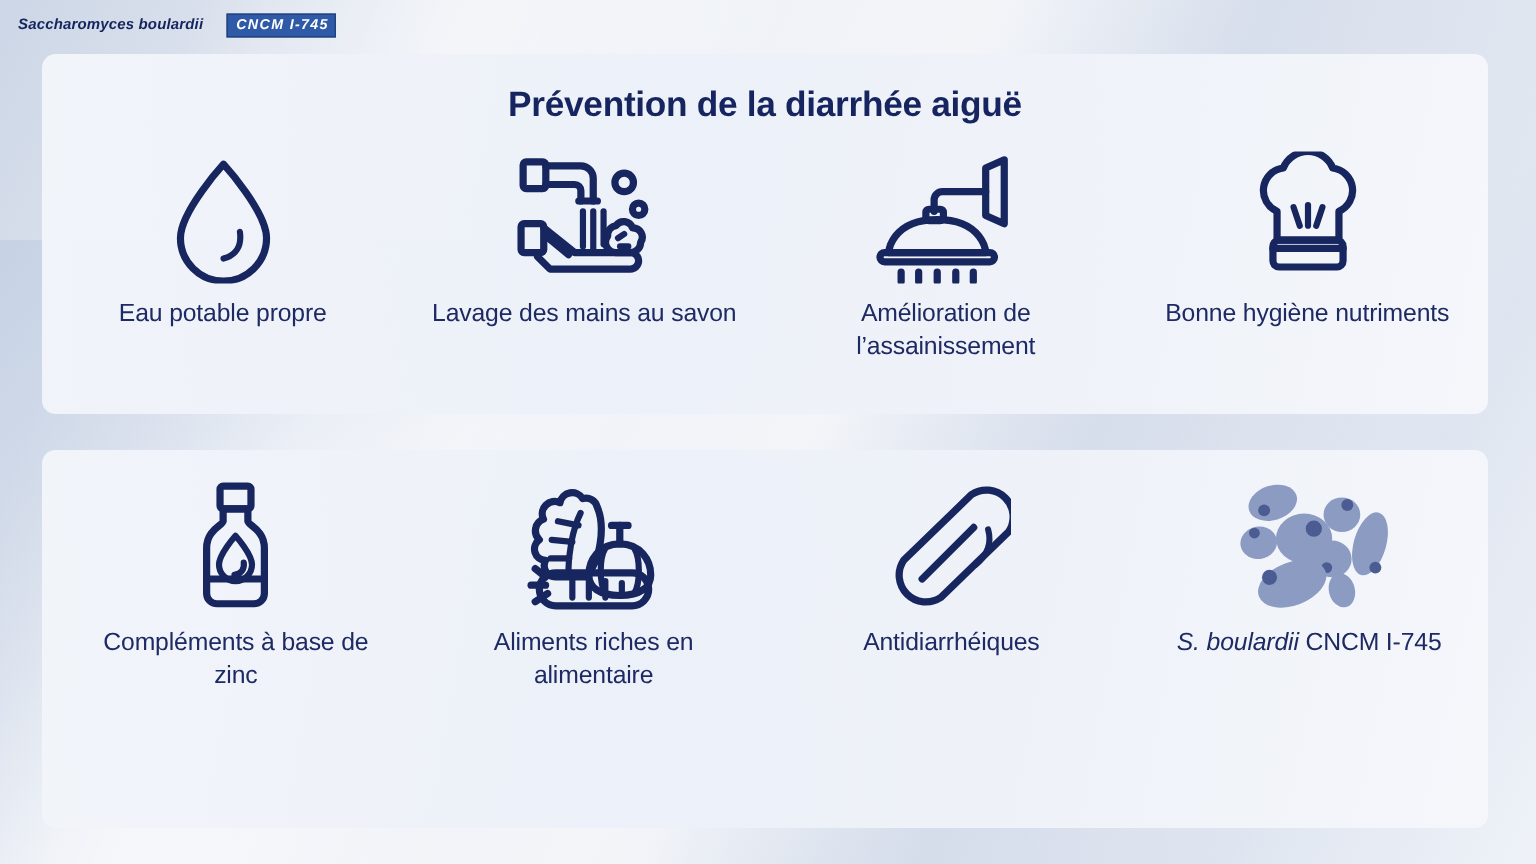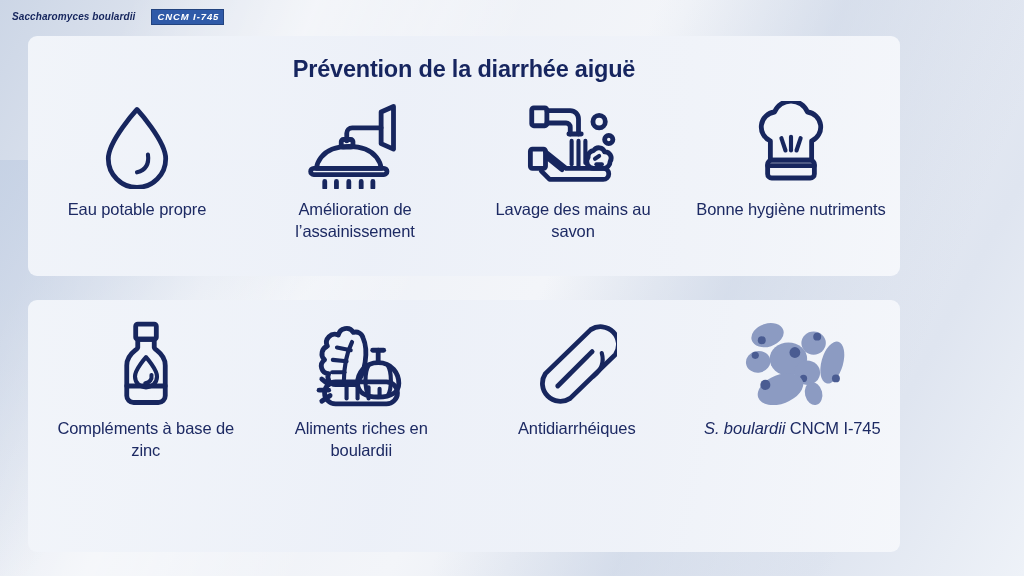--- a/index.html
+++ b/index.html
@@ -81,21 +81,21 @@
     padding: 2px 4px 2px 5px;
     white-space: nowrap;
     line-height: 1.05;
     border: 1px solid #22437f;
   }
 
   
   .panel {
     position: absolute;
     left: 28px;
-    width: 872px;
+    width: 964px;
     background: linear-gradient(100deg,
         rgba(242,245,250,0.97) 0%,
         rgba(236,240,248,0.95) 42%,
         rgba(240,243,249,0.96) 72%,
         rgba(245,247,251,0.97) 100%);
     border-radius: 9px;
     z-index: 3;
   }
   #panel-prevention { top: 36px;  height: 240px; }
   #panel-treatment  { top: 300px; height: 252px; }
@@ -180,20 +180,50 @@
     <div class="item">
       <div class="item-icon">
         <svg width="82" height="88" viewBox="0 0 120 128">
           <g class="stroke-icon">
             <path d="M60 12 C60 12 102 58 102 84 A42 42 0 0 1 18 84 C18 58 60 12 60 12 Z"></path>
             <path class="thin" d="M76 78 C78 92 72 101 60 104"></path>
           </g>
         </svg>
       </div>
       <div class="item-label">Eau potable propre</div>
+    </div>
+
+    <div class="item">
+      <div class="item-icon">
+        <svg width="100" height="88" viewBox="0 0 136 128">
+          <g class="stroke-icon">
+
+            <rect x="8" y="10" width="22" height="26" rx="3"></rect>
+            <path d="M30 14 L64 14 A12 12 0 0 1 76 26 L76 48"></path>
+            <path d="M30 32 L58 32 A6 6 0 0 1 64 38 L64 48"></path>
+            <path d="M62 48 L80 48"></path>
+
+            <path class="thin" d="M66 58 L66 92"></path>
+            <path class="thin" d="M76 58 L76 96"></path>
+            <path class="thin" d="M86 58 L86 90"></path>
+
+            <rect x="6" y="70" width="22" height="28" rx="3"></rect>
+            <path d="M28 74 L58 98 L112 98 A8 8 0 0 1 112 114 L34 114 L22 102"></path>
+            <path d="M30 82 L52 100"></path>
+
+            <path d="M98 72 A9 9 0 0 1 114 74 A9 9 0 0 1 122 88 A10 10 0 0 1 112 98 L98 98 A10 10 0 0 1 90 82 A9 9 0 0 1 98 72 Z"></path>
+            <path class="thin" d="M100 84 L106 80"></path>
+            <path class="thin" d="M102 92 L110 92"></path>
+
+            <circle cx="106" cy="30" r="9"></circle>
+            <circle cx="120" cy="56" r="6"></circle>
+          </g>
+        </svg>
+      </div>
+      <div class="item-label">Lavage des mains au savon</div>
     </div>
 
     <div class="item">
       <div class="item-icon">
         <svg width="96" height="88" viewBox="0 0 132 128">
           <g class="stroke-icon">
             <path d="M104 16 L104 62 L122 70 L122 8 Z"></path>
             <path d="M104 39 L62 39 A8 8 0 0 0 54 47 L54 58"></path>
             <rect x="46" y="56" width="17" height="11" rx="3"></rect>
             <path d="M10 98 L104 98 C104 98 102 66 57 66 C12 66 10 98 10 98 Z"></path>
@@ -206,50 +236,20 @@
               <path d="M92 117 L92 143"></path>
             </g>
           </g>
         </svg>
       </div>
       <div class="item-label">Amélioration de l’assainissement</div>
     </div>
 
     <div class="item">
       <div class="item-icon">
-        <svg width="100" height="88" viewBox="0 0 136 128">
-          <g class="stroke-icon">
-
-            <rect x="8" y="10" width="22" height="26" rx="3"></rect>
-            <path d="M30 14 L64 14 A12 12 0 0 1 76 26 L76 48"></path>
-            <path d="M30 32 L58 32 A6 6 0 0 1 64 38 L64 48"></path>
-            <path d="M62 48 L80 48"></path>
-
-            <path class="thin" d="M66 58 L66 92"></path>
-            <path class="thin" d="M76 58 L76 96"></path>
-            <path class="thin" d="M86 58 L86 90"></path>
-
-            <rect x="6" y="70" width="22" height="28" rx="3"></rect>
-            <path d="M28 74 L58 98 L112 98 A8 8 0 0 1 112 114 L34 114 L22 102"></path>
-            <path d="M30 82 L52 100"></path>
-
-            <path d="M98 72 A9 9 0 0 1 114 74 A9 9 0 0 1 122 88 A10 10 0 0 1 112 98 L98 98 A10 10 0 0 1 90 82 A9 9 0 0 1 98 72 Z"></path>
-            <path class="thin" d="M100 84 L106 80"></path>
-            <path class="thin" d="M102 92 L110 92"></path>
-
-            <circle cx="106" cy="30" r="9"></circle>
-            <circle cx="120" cy="56" r="6"></circle>
-          </g>
-        </svg>
-      </div>
-      <div class="item-label">Lavage des mains au savon</div>
-    </div>
-
-    <div class="item">
-      <div class="item-icon">
         <svg width="92" height="88" viewBox="0 0 128 128">
           <g class="stroke-icon">
             <path d="M34 86 L34 58 A22 22 0 0 1 40 16 A26 26 0 0 1 88 16 A22 22 0 0 1 94 58 L94 86 Z"></path>
             <rect x="30" y="86" width="68" height="26" rx="6"></rect>
             <path d="M30 94 L98 94"></path>
             <path class="thin" d="M50 54 L56 72"></path>
             <path class="thin" d="M64 52 L64 72"></path>
             <path class="thin" d="M78 54 L72 72"></path>
           </g>
         </svg>
@@ -300,21 +300,21 @@
             <path d="M24 102 L10 102"></path>
             <path d="M26 110 L14 118"></path>
             <path d="M34 90 L108 90 A16 16 0 0 1 108 122 L34 122 A16 16 0 0 1 34 90 Z"></path>
             <path class="thin" d="M50 98 L50 114"></path>
             <path class="thin" d="M66 98 L66 114"></path>
             <path class="thin" d="M82 98 L82 114"></path>
             <path class="thin" d="M98 100 L98 112"></path>
           </g>
         </svg>
       </div>
-      <div class="item-label">Aliments riches en boulardii</div>
+      <div class="item-label">Aliments riches en alimentaire</div>
     </div>
 
     <div class="item">
       <div class="item-icon">
         <svg width="80" height="88" viewBox="0 0 116 128">
           <g class="stroke-icon">
             <path d="M78 14 A26 26 0 0 1 114 50 L48 114 A26 26 0 0 1 12 78 Z"></path>
             <path d="M30 96 L80 46"></path>
             <path class="thin" d="M94 48 C98 62 92 74 82 82"></path>
           </g>

